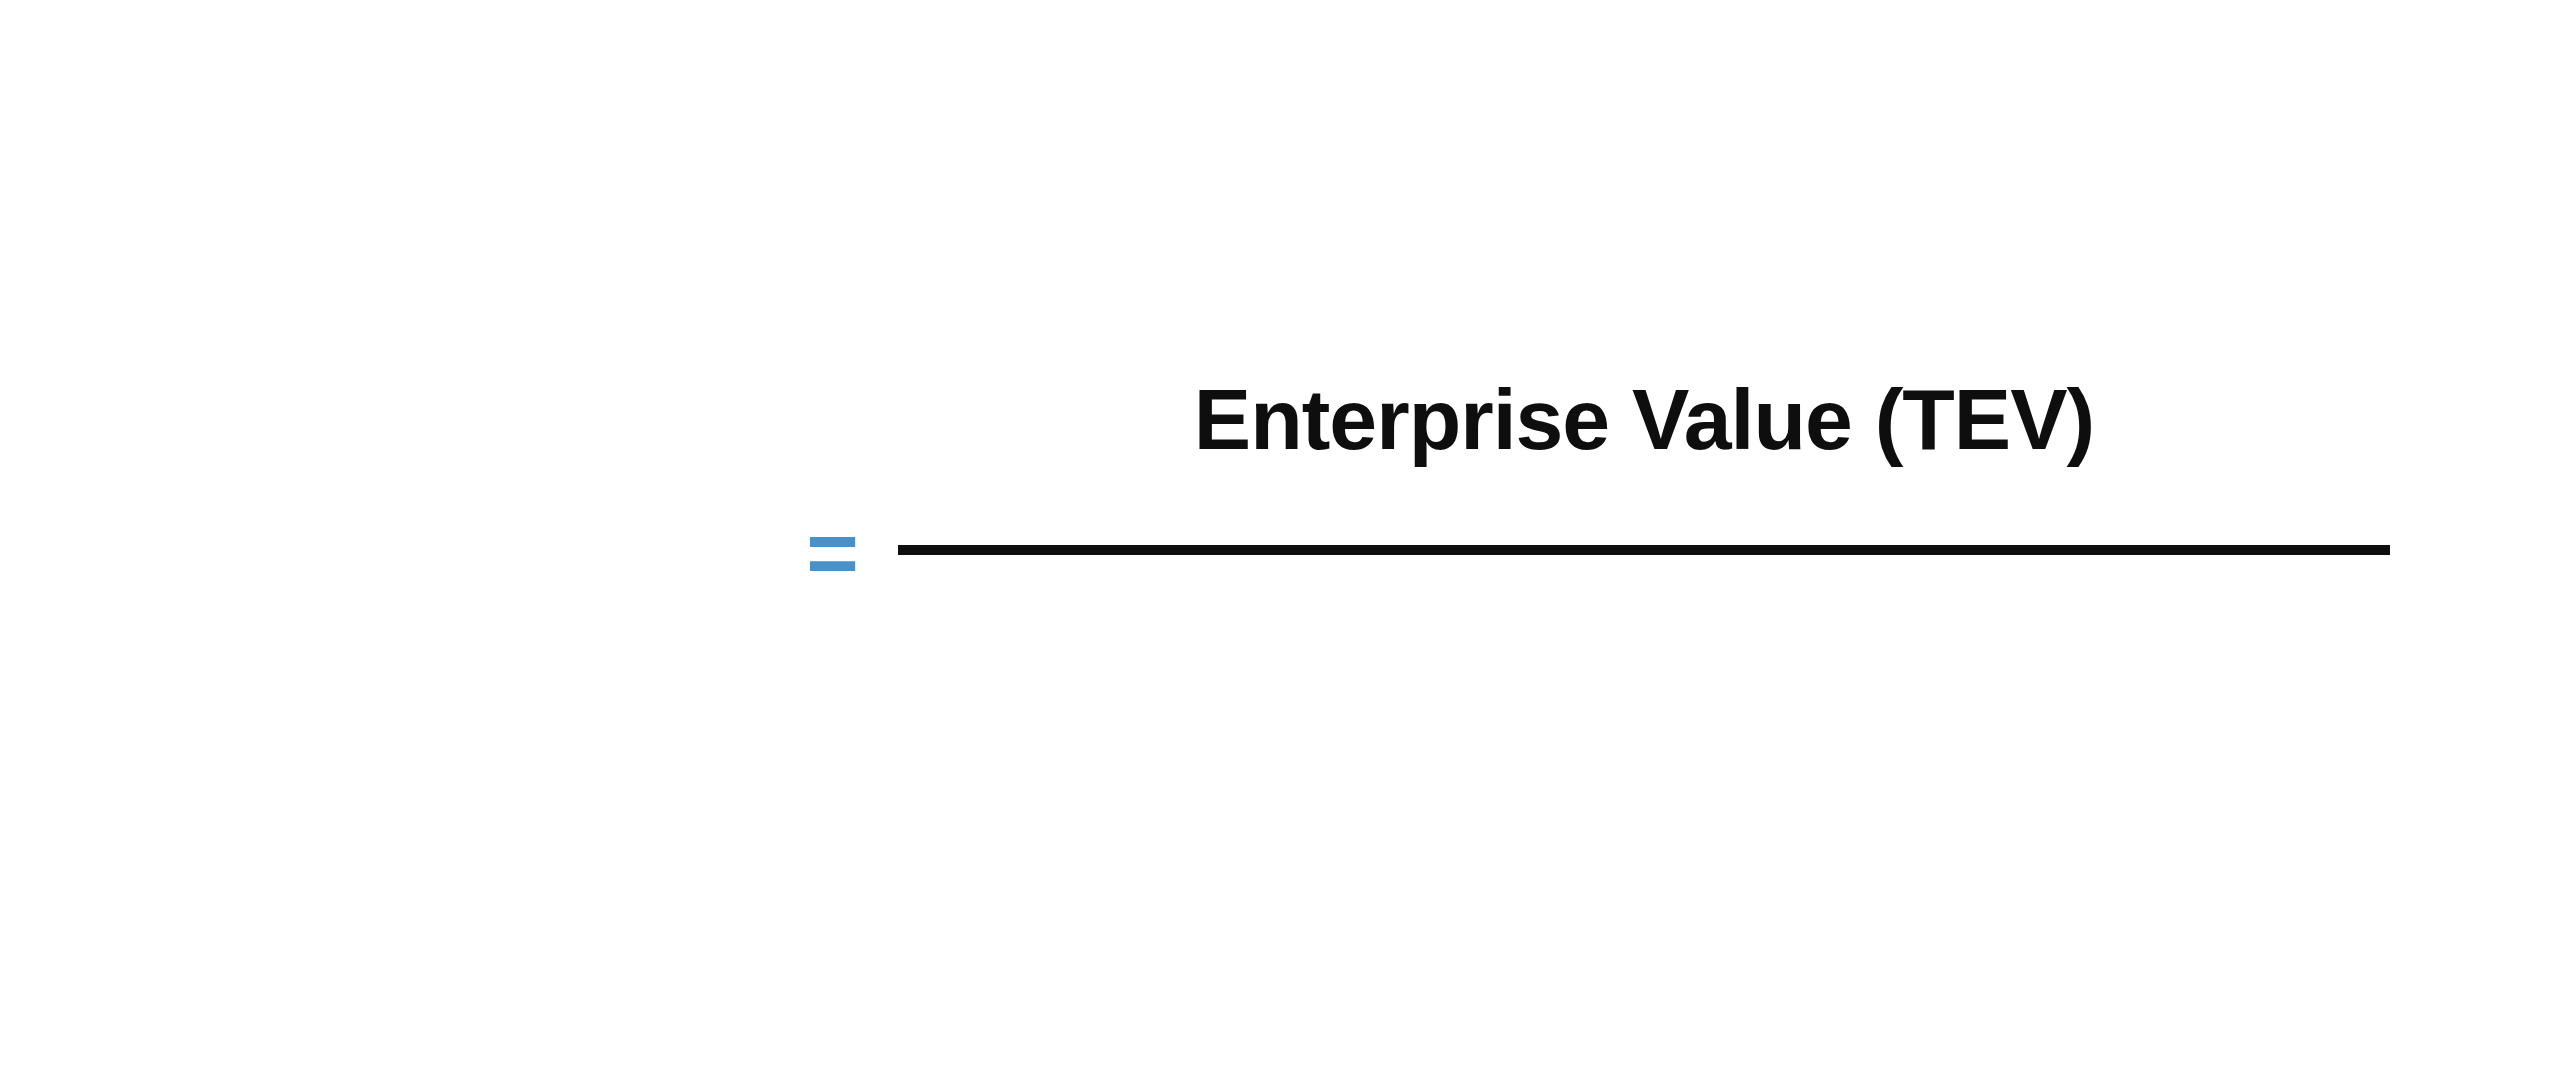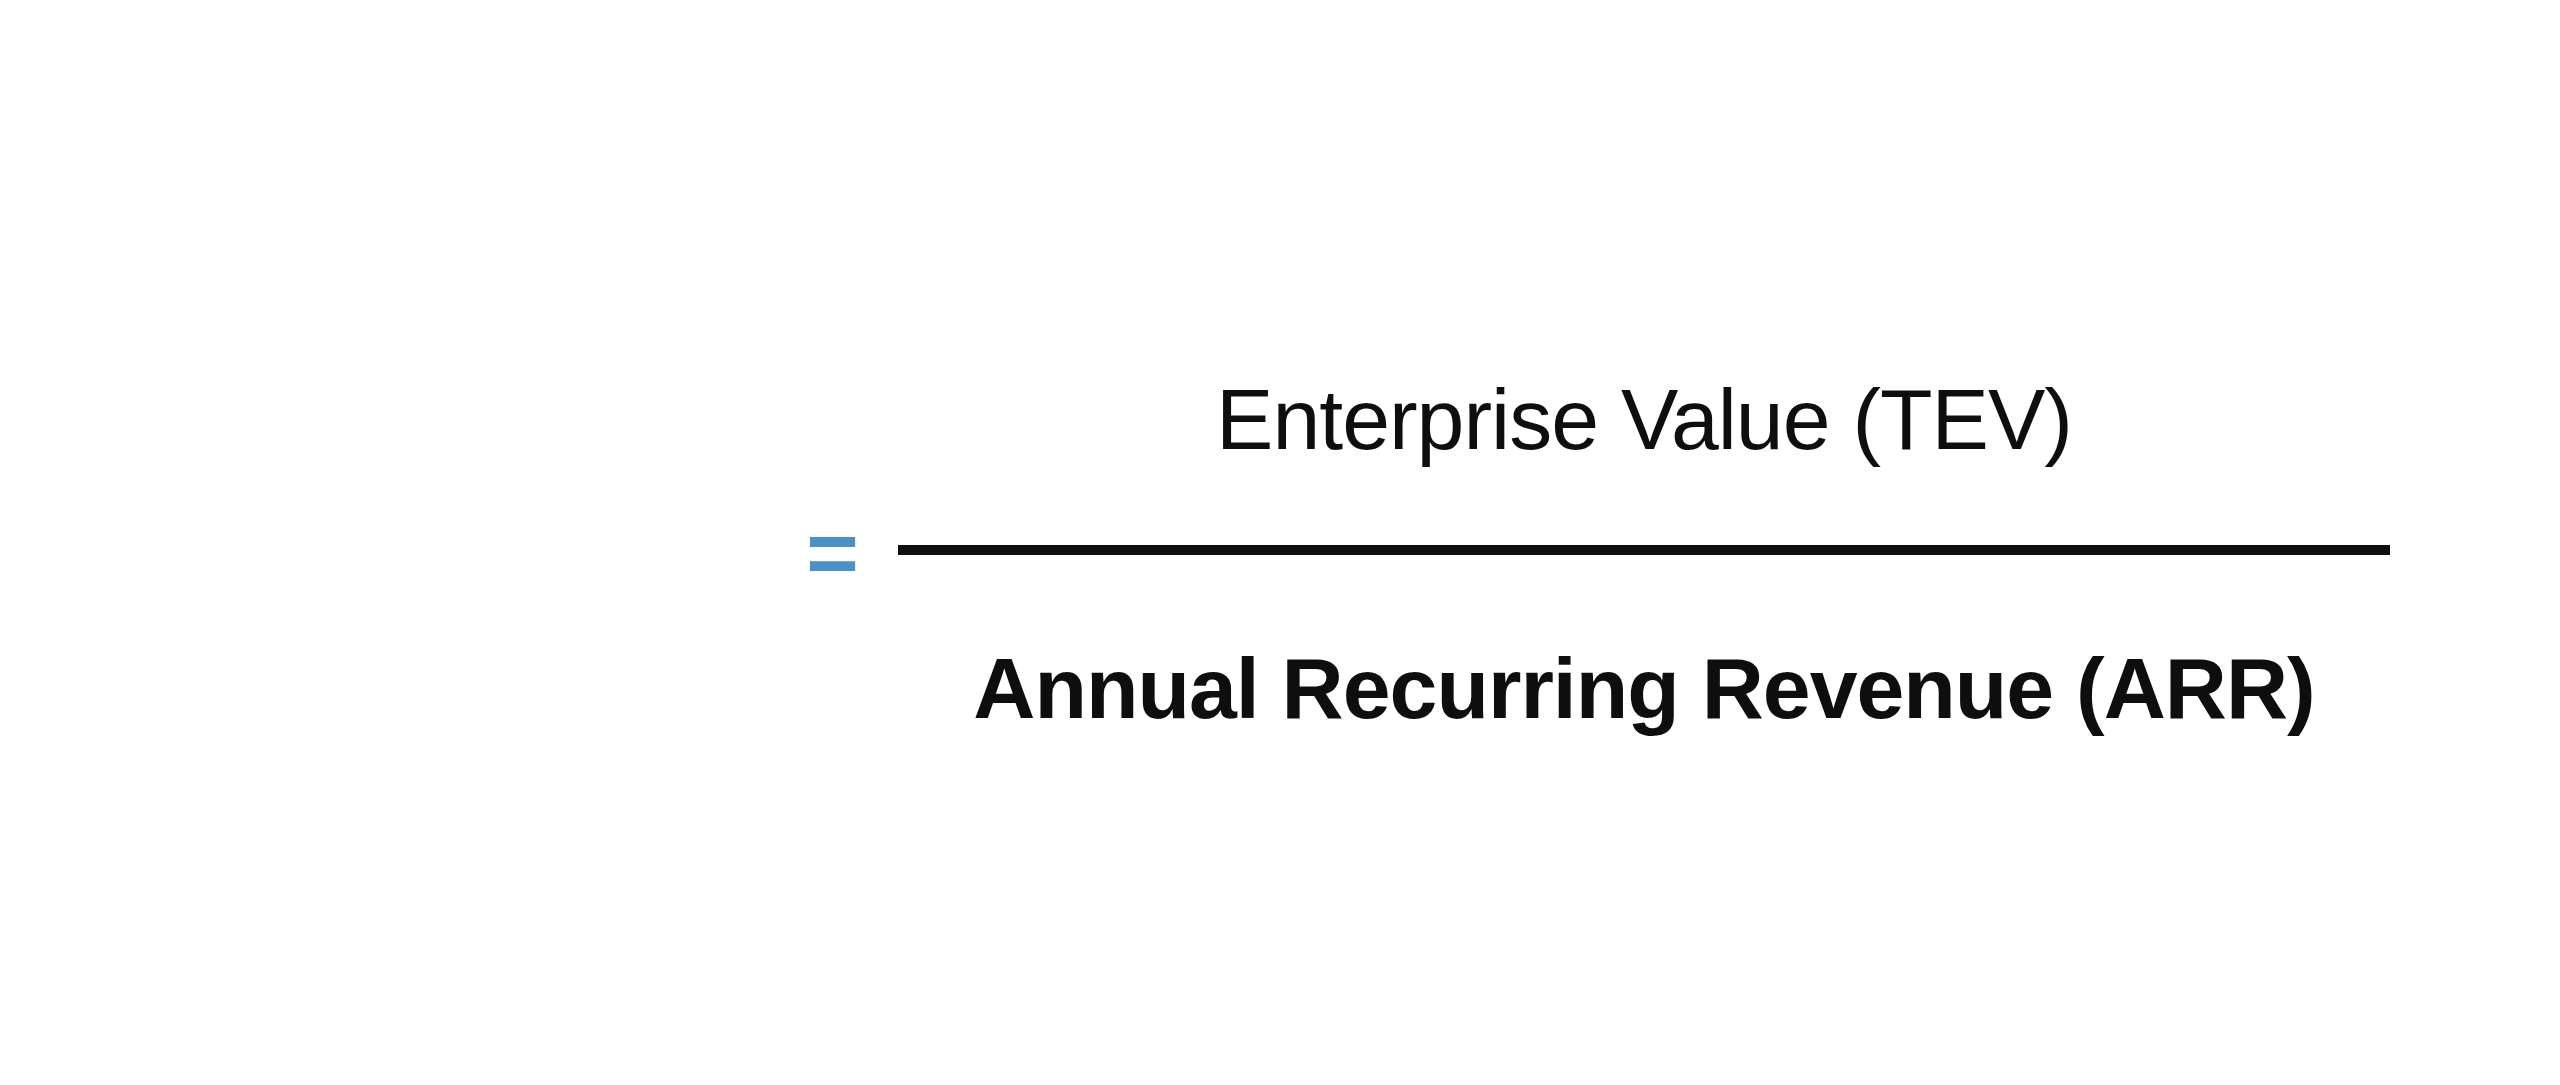--- a/index.html
+++ b/index.html
@@ -50,21 +50,21 @@
     background: var(--text-black, #0e0e0e);
   }
   .numerator {
     position: absolute;
     left: 898px;
     top: 375px;
     width: 1492px;
     text-align: center;
     font-size: 86px;
     line-height: 88px;
-    font-weight: 400;
+    font-weight: 700;
     letter-spacing: -1px;
     color: var(--text-black, #0e0e0e);
     white-space: nowrap;
   }
   .denominator {
     position: absolute;
     left: 898px;
     top: 644px;
     width: 1492px;
     text-align: center;
@@ -81,15 +81,14 @@
 
 <div class="canvas">
 
 
   <span class="equals">=</span>
 
   <div class="numerator">Enterprise Value (TEV)</div>
 
   <div class="fraction-bar"></div>
 
-  <div class="denominator">Annual Recurring Revenue (ARR)</div>
 
 </div>
 
 </body></html>

